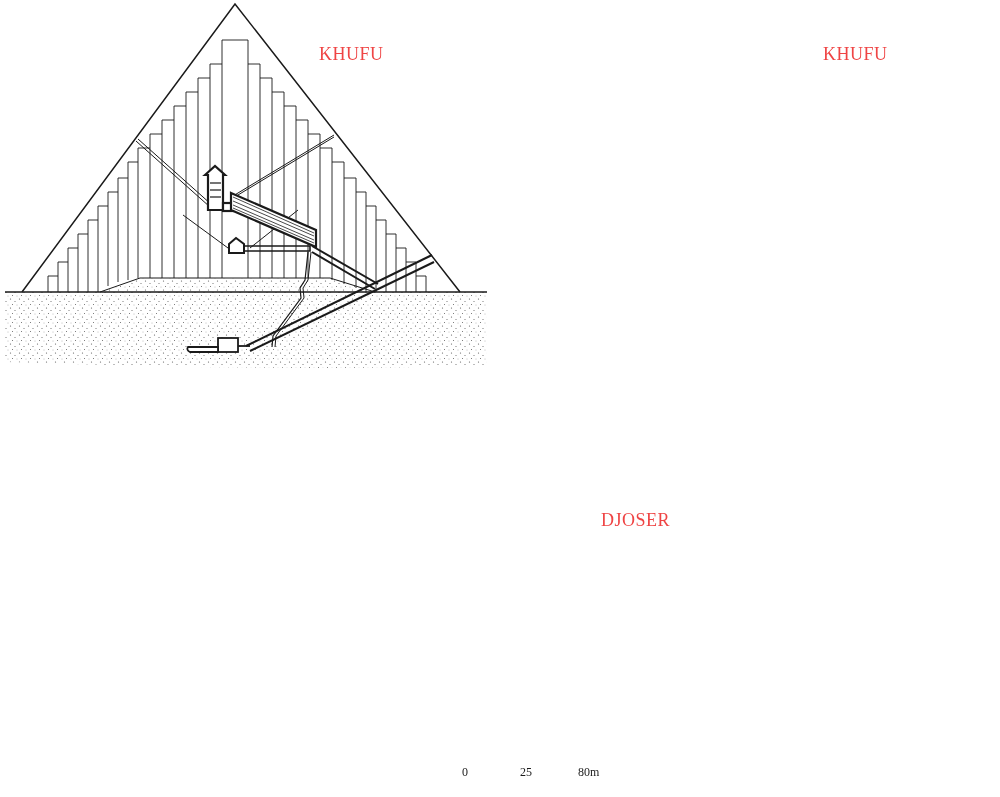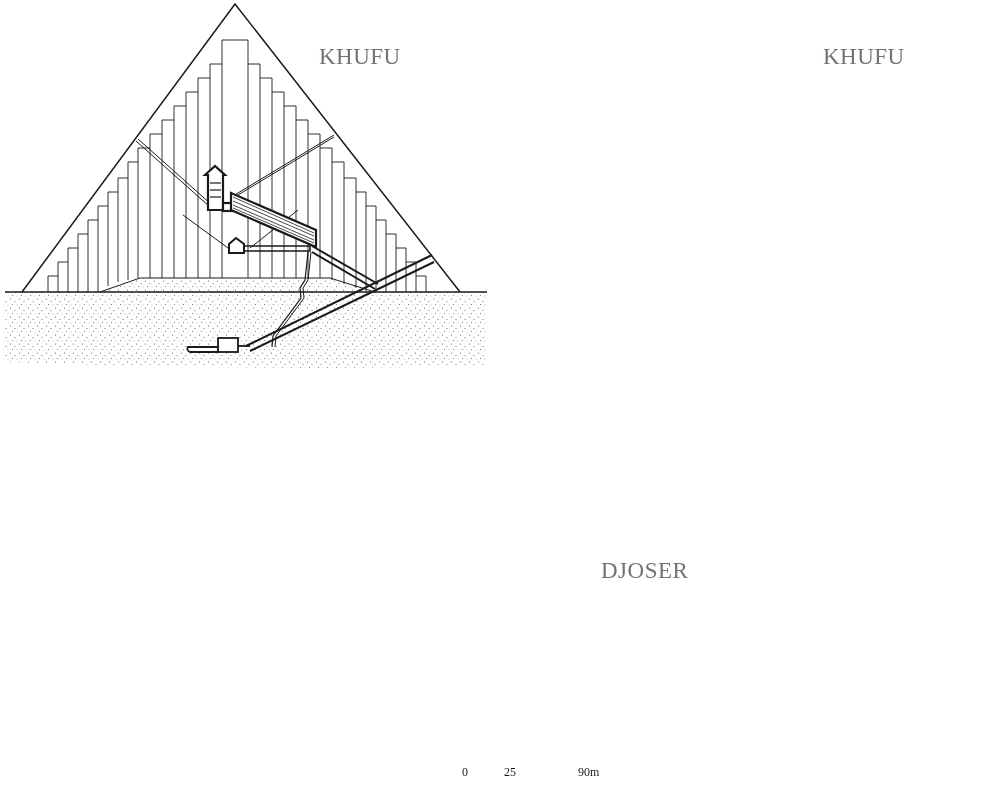--- a/index.html
+++ b/index.html
@@ -1,18 +1,18 @@
 <!DOCTYPE html>
 <html><head>
 <meta charset="utf-8">
 <style>
   html, body { margin: 0; padding: 0; background: #ffffff; }
   body { width: 1000px; height: 797px; position: relative; overflow: hidden; font-family: "Liberation Serif", serif; }
   .fig { position: absolute; left: 0; top: 0; width: 1000px; height: 797px; }
-  .label { position: absolute; font-family: "Liberation Serif", serif; font-size: 23px; color: #737373; letter-spacing: 0.5px; }
+  .label { position: absolute; font-family: "Liberation Serif", serif; font-size: 18px; color: #ef4444; letter-spacing: 0.5px; }
   .scale-num { position: absolute; font-family: "Liberation Serif", serif; font-size: 12px; color: #1a1a1a; }
 </style>
 </head>
 <body>
 
 
 
 <svg class="fig" viewBox="0 0 1000 797" xmlns="http://www.w3.org/2000/svg">
   <defs>
     <pattern id="stipple" width="9" height="9" patternUnits="userSpaceOnUse">
@@ -206,21 +206,21 @@
     <rect x="527" y="781" width="60" height="7" fill="#fff" stroke="#1a1a1a" stroke-width="1">
     <line x1="465" y1="778" x2="465" y2="788" stroke="#1a1a1a" stroke-width="1">
     <line x1="527" y1="778" x2="527" y2="788" stroke="#1a1a1a" stroke-width="1">
     <line x1="587" y1="778" x2="587" y2="788" stroke="#1a1a1a" stroke-width="1">
   </line></line></line></rect></rect></g>
 
 
 
 <div class="label" style="left:319px; top:44px;">KHUFU</div>
 <div class="label" style="left:823px; top:44px;">KHUFU</div>
-<div class="label" style="left:601px; top:510px;margin-top:48px;">DJOSER</div>
+<div class="label" style="left:601px; top:510px;">DJOSER</div>
 
 
 <div class="scale-num" style="left:462px; top:765px;">0</div>
-<div class="scale-num" style="left:504px; top:765px;">25</div>
-<div class="scale-num" style="left:578px; top:765px;">90m</div>
+<div class="scale-num" style="left:520px; top:765px;">25</div>
+<div class="scale-num" style="left:578px; top:765px;">80m</div>
 
 
 
 
 </body></html>

